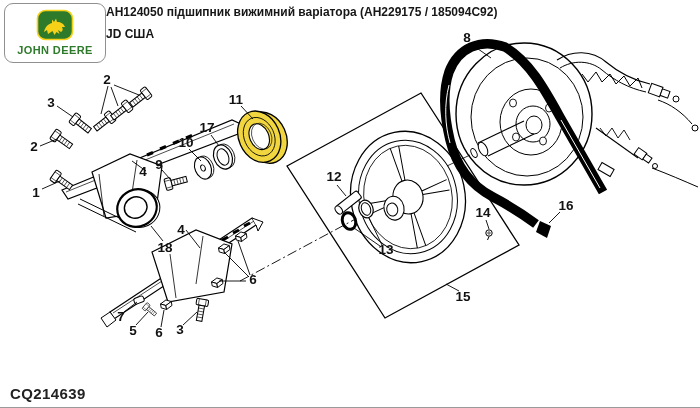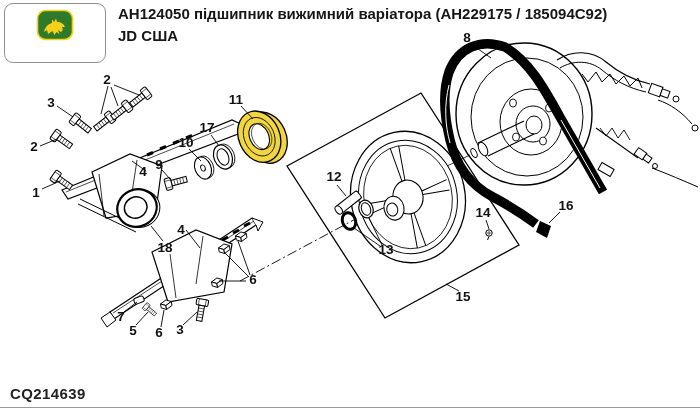--- a/index.html
+++ b/index.html
@@ -3,39 +3,40 @@
 <meta charset="utf-8">
 <style>
   html,body{margin:0;padding:0;background:#fff;}
   .stage{position:relative;width:700px;height:408px;background:#fff;overflow:hidden;
          font-family:"Liberation Sans",sans-serif;}
   .logo-box{position:absolute;left:4px;top:3px;width:100px;height:58px;
             border:1.5px solid #909090;border-radius:9px;background:#fff;}
   .logo-icon{position:absolute;left:31px;top:5px;}
   .brand{position:absolute;left:0;top:40px;width:100%;text-align:center;
          font-size:11px;font-weight:bold;color:#2e7a2b;letter-spacing:.4px;white-space:nowrap;}
-  .t1,.t2{position:absolute;left:118px;font-size:15px;font-weight:bold;color:#161616;white-space:nowrap;}
+  .t1,.t2{position:absolute;left:106px;font-size:12px;font-weight:bold;color:#161616;white-space:nowrap;}
   .t1{top:5px;} .t2{top:27px;}
   .doc-code{position:absolute;left:10px;top:385px;font-size:15px;font-weight:bold;color:#222;letter-spacing:.4px;}
   .bottom-rule{position:absolute;left:0;bottom:0;width:700px;height:1px;background:#9a9a9a;}
   svg.diagram{position:absolute;left:0;top:0;}
   svg .co{font-family:"Liberation Sans",sans-serif;font-size:13.5px;font-weight:bold;fill:#111;}
 </style>
 </head>
 <body>
 
 <div class="stage">
 
   <div class="logo-box">
     <svg class="logo-icon" width="38" height="33" viewBox="0 0 38 33">
       <rect x="1.5" y="1.5" width="35" height="29" rx="8" fill="#2e7a2b" stroke="#f7d117" stroke-width="1.6"></rect>
       <path d="M8,23 C9,18 12,15 16,14 L16,10.5 L18,13 L20,9.5 L21,13
                C25,13 28,15 29,18 L26,18 C27,20 27,22 25,23 L22,21 L23.5,25
                L20.5,23 L18.5,26 L16.5,22 L12,25 L11,21 Z" fill="#f7d117"></path>
     </svg>
+    <div class="brand">JOHN DEERE</div>
   </div>
   <div class="t1">AH124050 підшипник вижимний варіатора (AH229175 / 185094C92)</div>
   <div class="t2">JD США</div>
 
   <svg class="diagram" width="700" height="408" viewBox="0 0 700 408">
     <defs>
       <g id="bolt">
         <rect x="-11" y="-6" width="6.5" height="12" rx="1.5" fill="#fff" stroke="#000" stroke-width="1"></rect>
         <path d="M-11,-3.5 h6.5 M-11,3.5 h6.5" stroke="#000" stroke-width=".6" fill="none"></path>
         <rect x="-4.5" y="-2.8" width="15.5" height="5.6" fill="#fff" stroke="#000" stroke-width="1"></rect>

